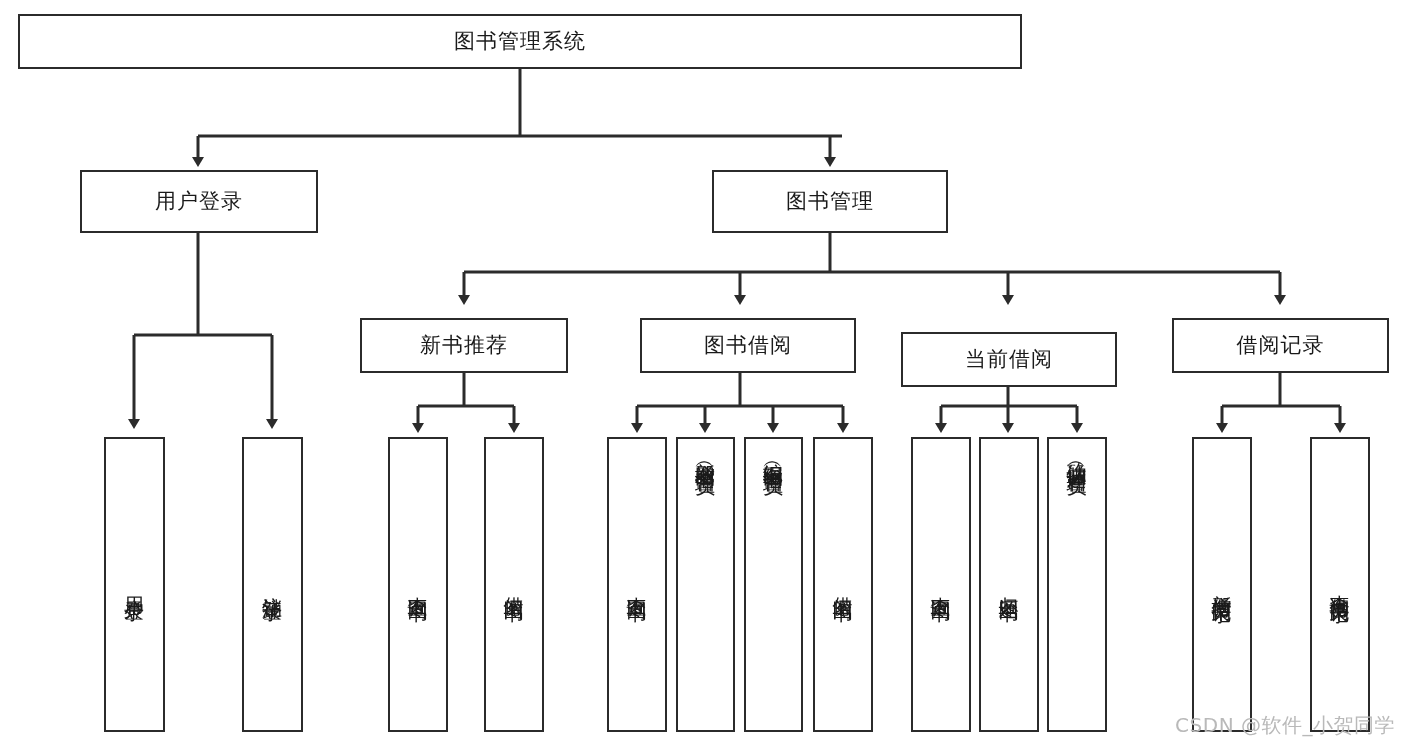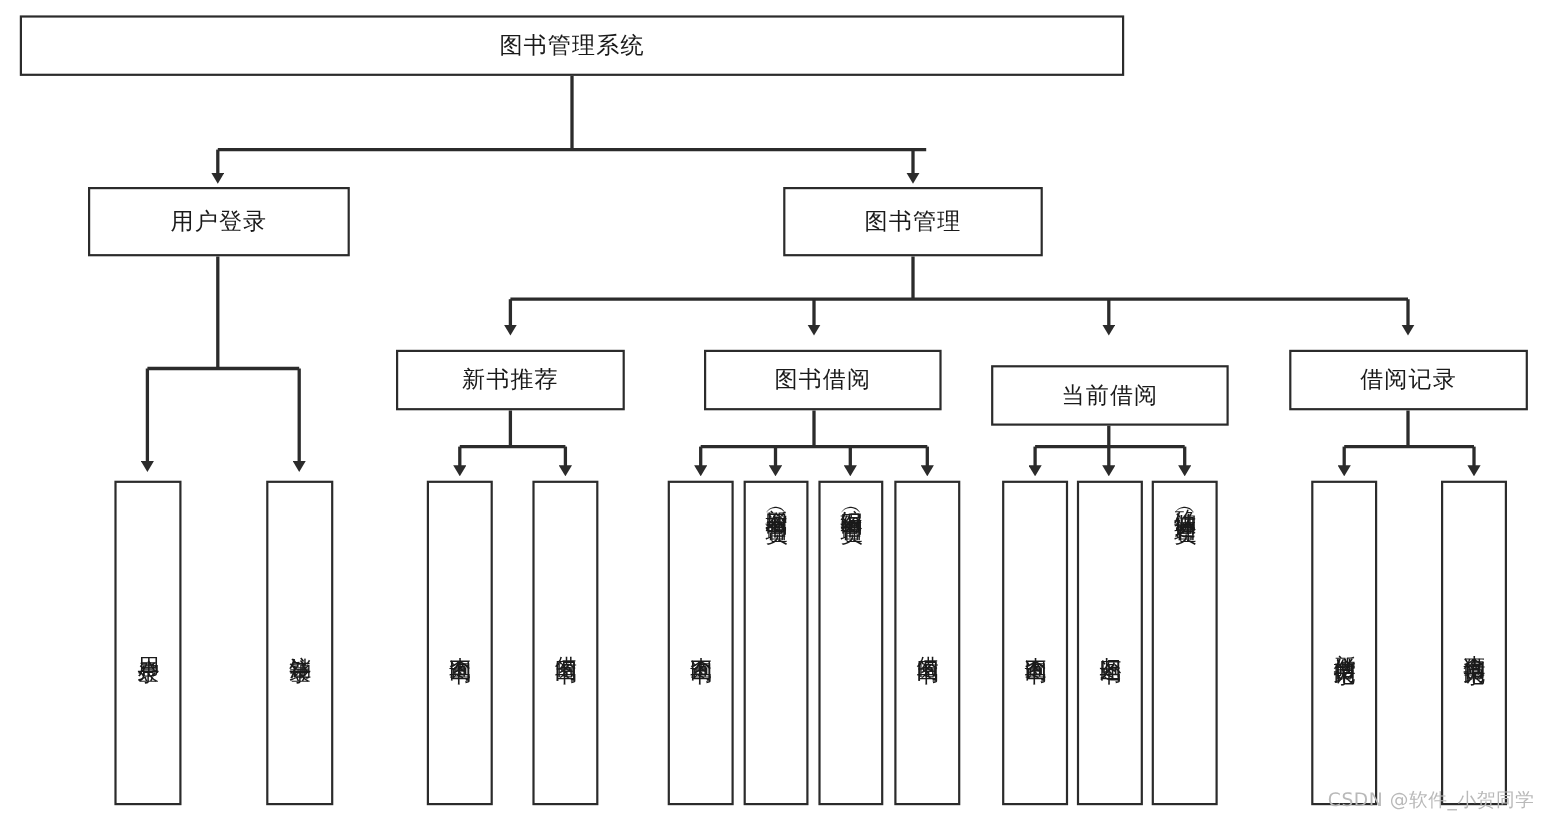--- a/index.html
+++ b/index.html
@@ -59,21 +59,21 @@
   .node.vertical.center .label {
     margin-top: 0;
   }
   .node.vertical.center {
     align-items: center;
   }
   #watermark {
     position: absolute;
     right: 10px;
     bottom: 8px;
-    font-size: 17px;
+    font-size: 20px;
     color: #b9b9b9;
     letter-spacing: 0.5px;
     white-space: nowrap;
     pointer-events: none;
   }
 </style>
 </head>
 <body>
 
 <div id="canvas">

